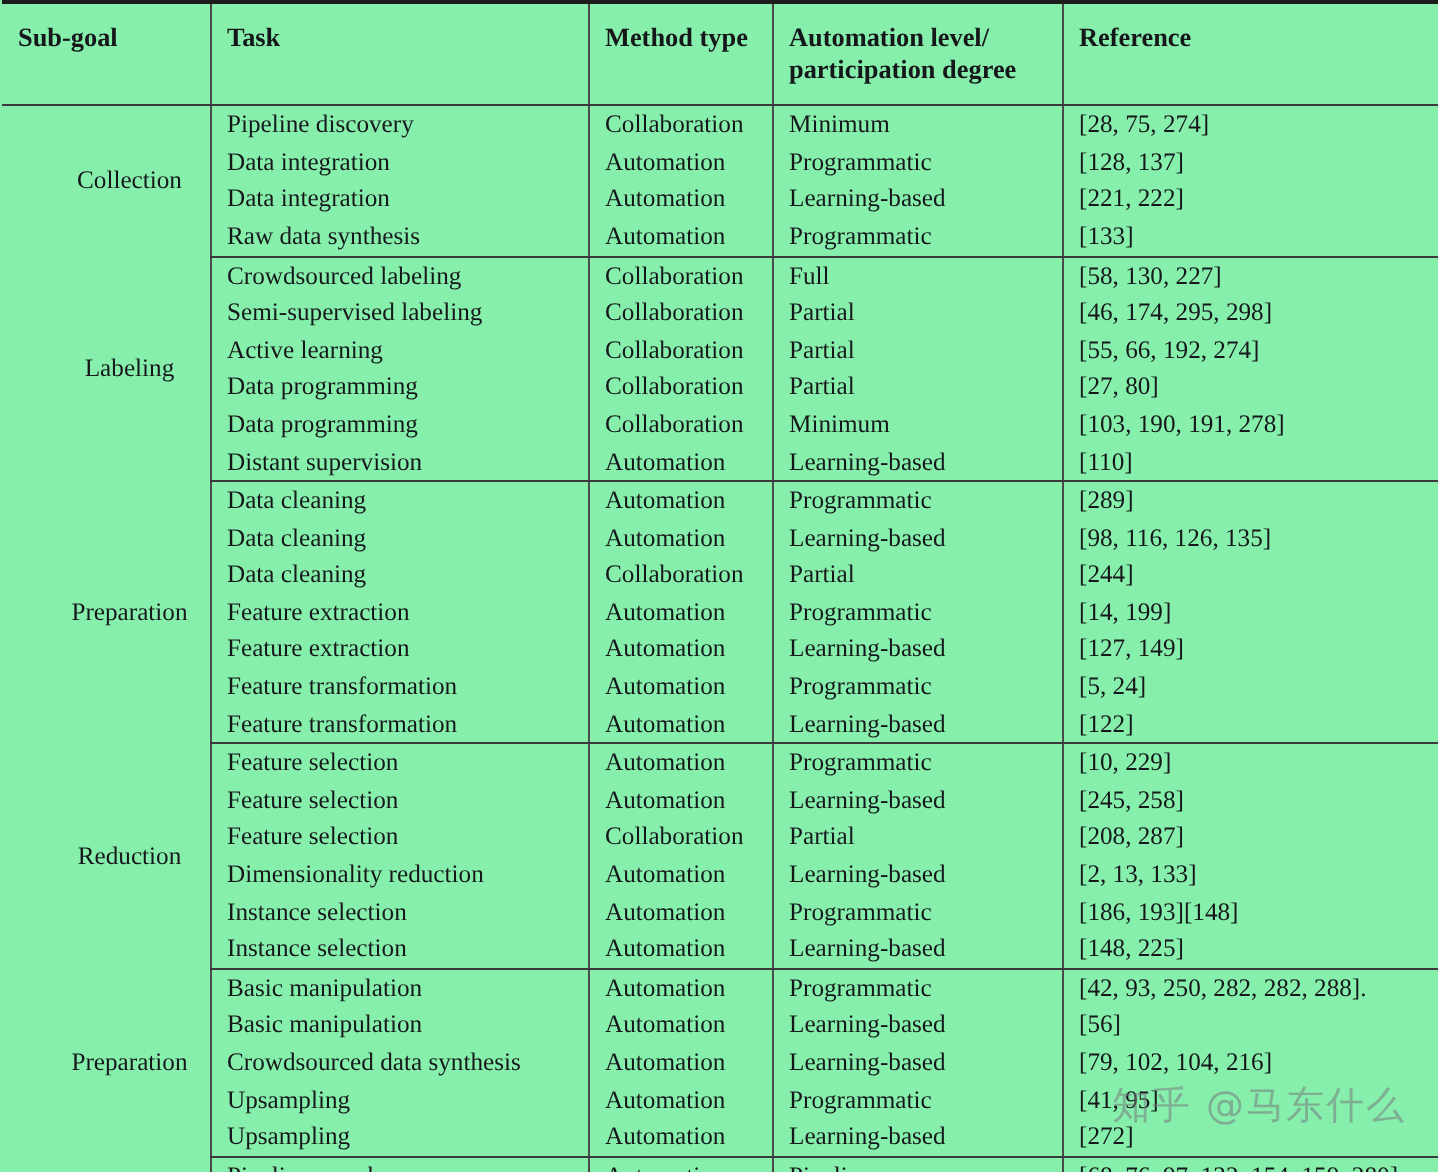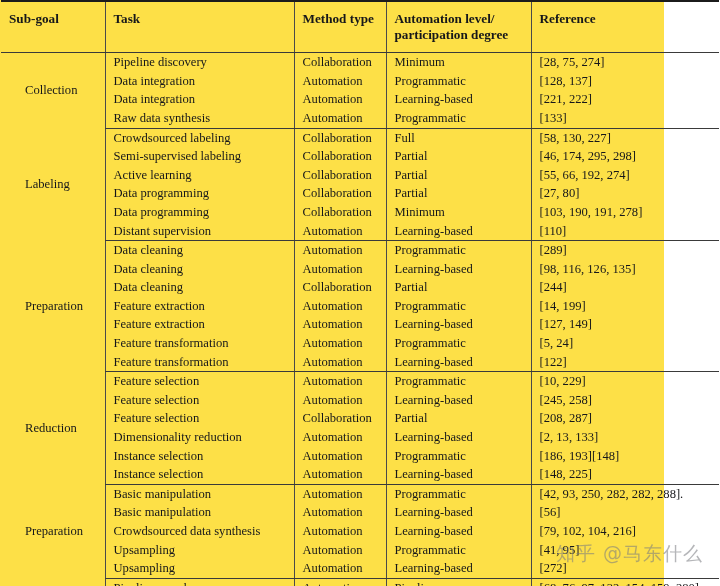--- a/index.html
+++ b/index.html
@@ -10,23 +10,23 @@
   body {
     width: 720px;
     height: 586px;
     overflow: hidden;
     font-family: "Liberation Serif", "DejaVu Serif", serif;
     color: #16171a;
     position: relative;
   }
   #sheet {
     position: relative;
-    width: 664px;
+    width: 719px;
     height: 586px;
-    background: #fde047;
+    background: #86efac;
   }
   table.paper-table {
     border-collapse: collapse;
     width: 718px;
     margin: 0 1px;
     table-layout: fixed;
     font-size: 12.6px;
   }
   tr.rule-bottom > td { border-bottom: 2.2px solid #1b1b1b; }
 
@@ -45,21 +45,21 @@
   tbody td {
     padding: 0 0 0 8px;
     height: 18.6px;
     line-height: 18.6px;
     vertical-align: middle;
     white-space: nowrap;
     overflow: hidden;
   }
   tbody td.sep { border-left: 1.1px solid #4a4a4a; }
   tbody td.group {
-    text-align: left;
+    text-align: center;
     padding-left: 24px;
     vertical-align: middle;
     margin-left: 28px;
   }
   tbody tr.group-end > td { border-bottom: 1.15px solid #3a3a3a; }
 
   
   col.c-sub  { width: 104px; }
   col.c-task { width: 189px; }
   col.c-meth { width: 92px; }

